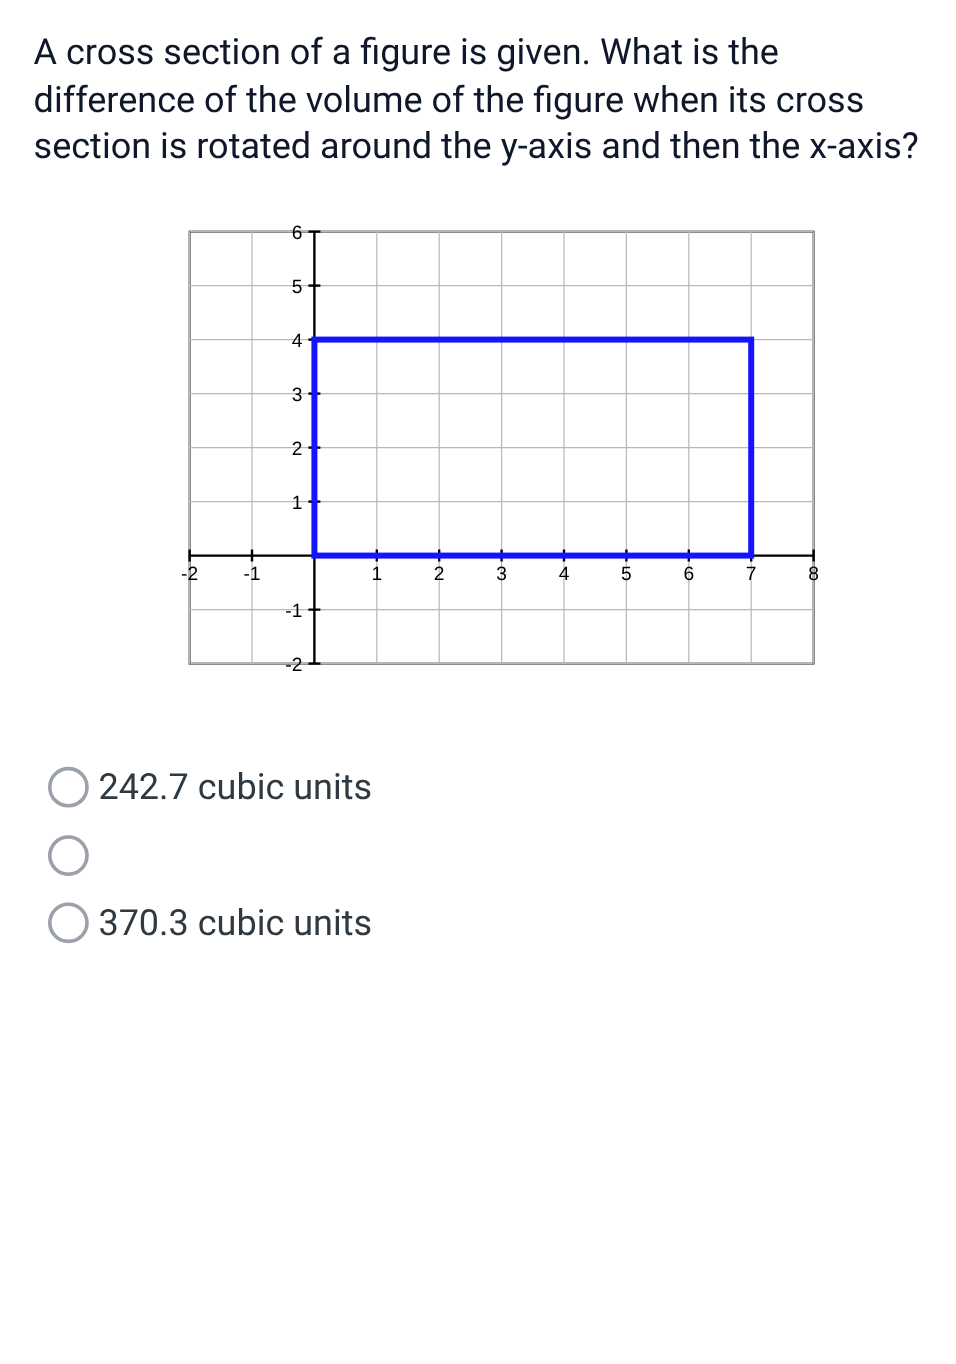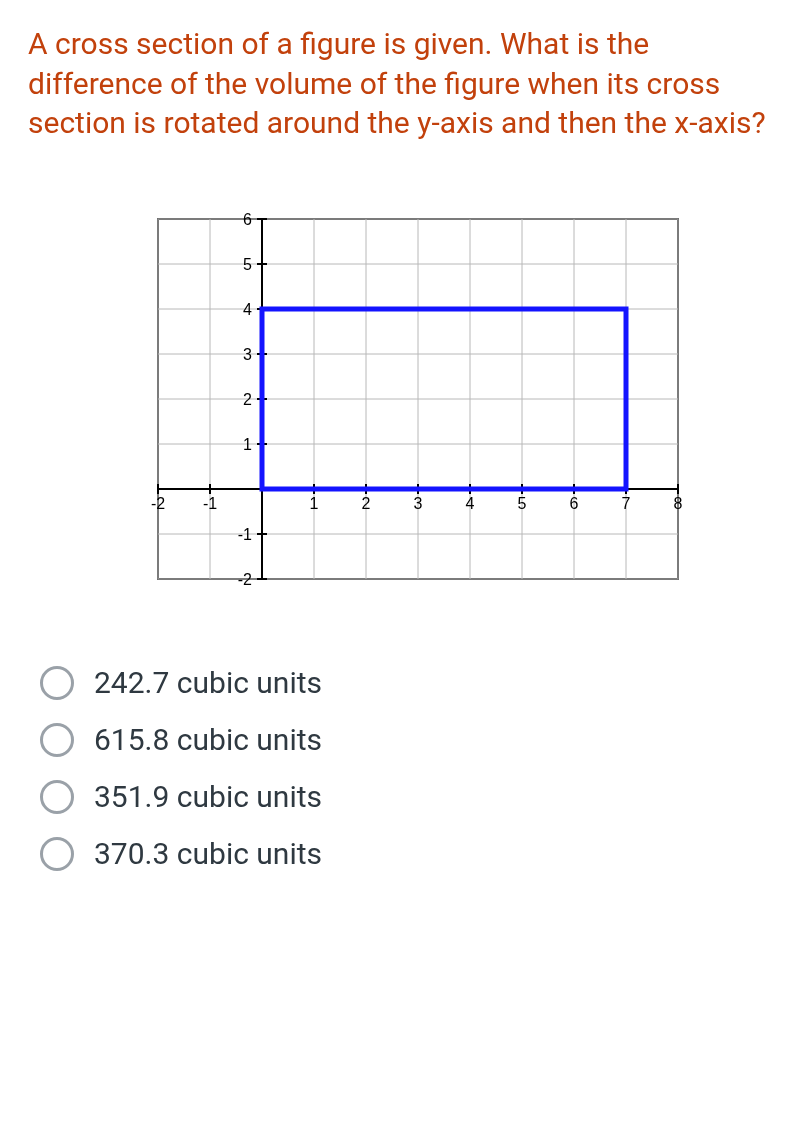--- a/index.html
+++ b/index.html
@@ -7,40 +7,40 @@
     font-family: -apple-system, "Segoe UI", Roboto, "Lato", sans-serif;
     color: #333a40;
     margin: 0;
     padding: 24px 28px;
     width: 797px;
     background: #fff;
   }
   .question {
     font-size: 30px;
     line-height: 1.32;
-    margin-bottom: 46px;
-    color: #c2410c;
+    margin-bottom: 20px;
+    color: #0f172a;
   }
   .chart-area {
     display: flex;
     justify-content: flex-start;
     padding-left: 100px;
     margin-bottom: 56px;
   }
   svg.chart { display: block; }
   .options {
     display: flex;
     flex-direction: column;
     gap: 22px;
     padding-left: 12px;
   }
   .option {
     display: flex;
-    align-items: flex-end;
-    gap: 20px;
+    align-items: center;
+    gap: 8px;
   }
   .radio {
     width: 34px;
     height: 34px;
     border: 3px solid #9aa1a8;
     border-radius: 50%;
     flex: 0 0 34px;
     cursor: pointer;
   }
   .option-label {
@@ -118,23 +118,18 @@
     </svg>
 </div>
 
 <div class="options">
   <div class="option">
     <span class="radio"></span>
     <span class="option-label">242.7 cubic units</span>
   </div>
   <div class="option">
     <span class="radio"></span>
-    <span class="option-label">615.8 cubic units</span>
-  </div>
-  <div class="option">
-    <span class="radio"></span>
-    <span class="option-label">351.9 cubic units</span>
   </div>
   <div class="option">
     <span class="radio"></span>
     <span class="option-label">370.3 cubic units</span>
   </div>
 </div>
 
 </body></html>

